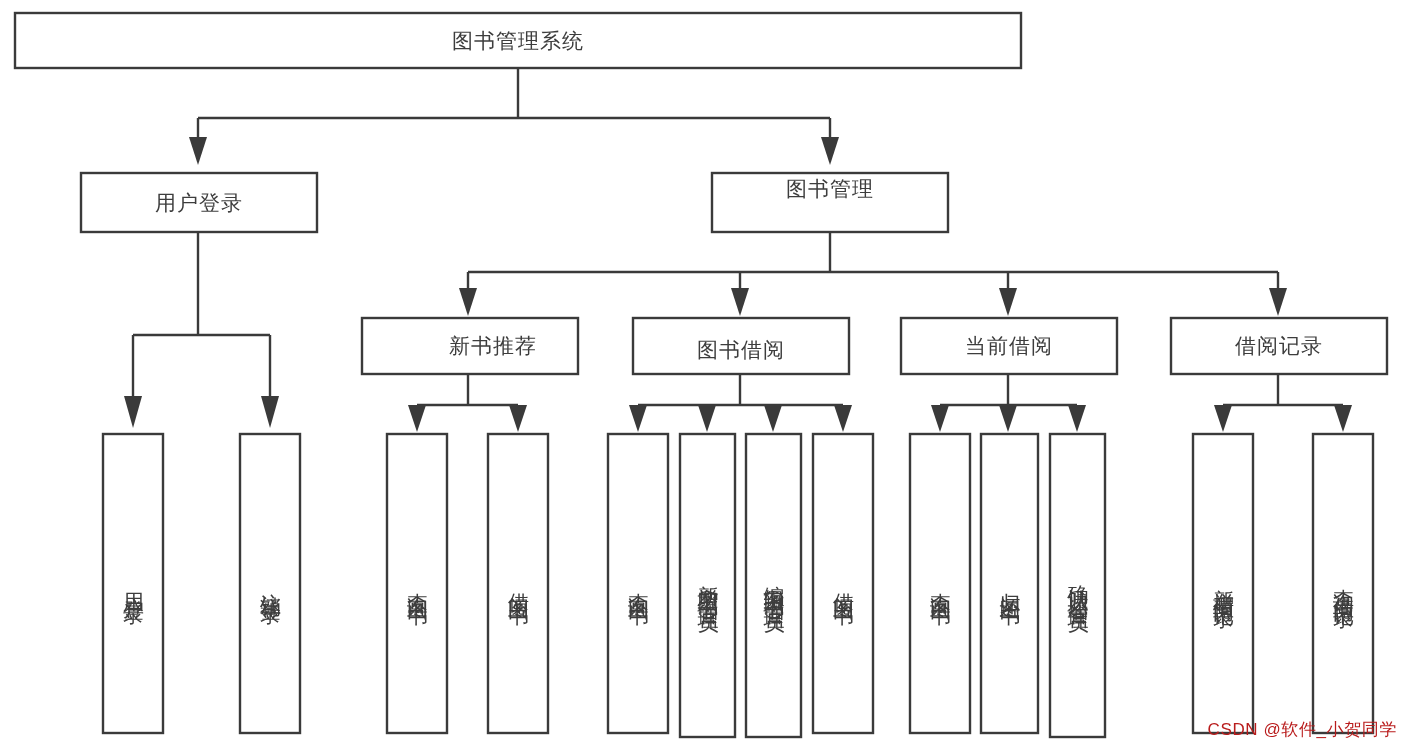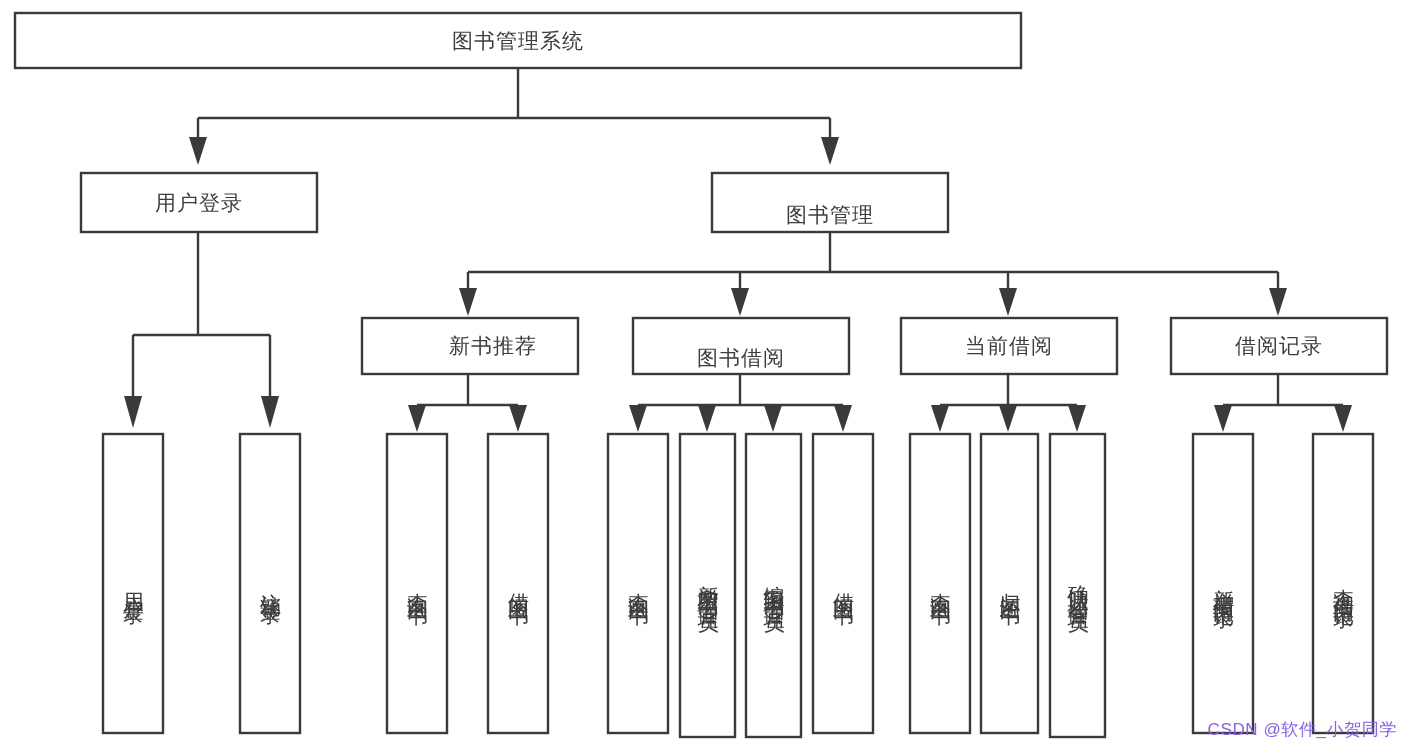--- a/index.html
+++ b/index.html
@@ -71,21 +71,21 @@
     color: #3d3d3d;
     letter-spacing: 1px;
     white-space: nowrap;
   }
   .watermark {
     position: absolute;
     right: 8px;
     bottom: 6px;
     font-family: "Liberation Sans", "DejaVu Sans", sans-serif;
     font-size: 17px;
-    color: #8b5cf6;
+    color: #b91c1c;
     letter-spacing: 0.6px;
     white-space: nowrap;
   }
 </style>
 </head>
 <body>
 
 <div id="diagram-root">
 
   <svg class="diagram" viewBox="0 0 1405 747" xmlns="http://www.w3.org/2000/svg">
@@ -178,28 +178,28 @@
     <rect class="node-box" x="1313" y="434" width="60" height="299"></rect>
   </svg>
 
   <div class="htext-wrap" style="left:15px; top:13px; width:1006px; height:55px;">
     <span class="htext">图书管理系统</span>
   </div>
 
   <div class="htext-wrap" style="left:81px; top:173px; width:236px; height:59px;">
     <span class="htext">用户登录</span>
   </div>
-  <div class="htext-wrap" style="left:712px; top:185px; width:236px; height:59px;">
+  <div class="htext-wrap" style="left:712px; top:159px; width:236px; height:59px;">
     <span class="htext">图书管理</span>
   </div>
 
   <div class="htext-wrap" style="left:362px; top:318px; width:216px; height:56px;padding-left:23px;">
     <span class="htext">新书推荐</span>
   </div>
-  <div class="htext-wrap" style="left:633px; top:330px; width:216px; height:56px;">
+  <div class="htext-wrap" style="left:633px; top:322px; width:216px; height:56px;">
     <span class="htext">图书借阅</span>
   </div>
   <div class="htext-wrap" style="left:1171px; top:318px; width:216px; height:56px;">
     <span class="htext">借阅记录</span>
   </div>
   <div class="htext-wrap" style="left:901px; top:318px; width:216px; height:56px;">
     <span class="htext">当前借阅</span>
   </div>
 
   <div class="vtext-wrap" style="left:103px; top:434px; width:60px; height:299px;">

